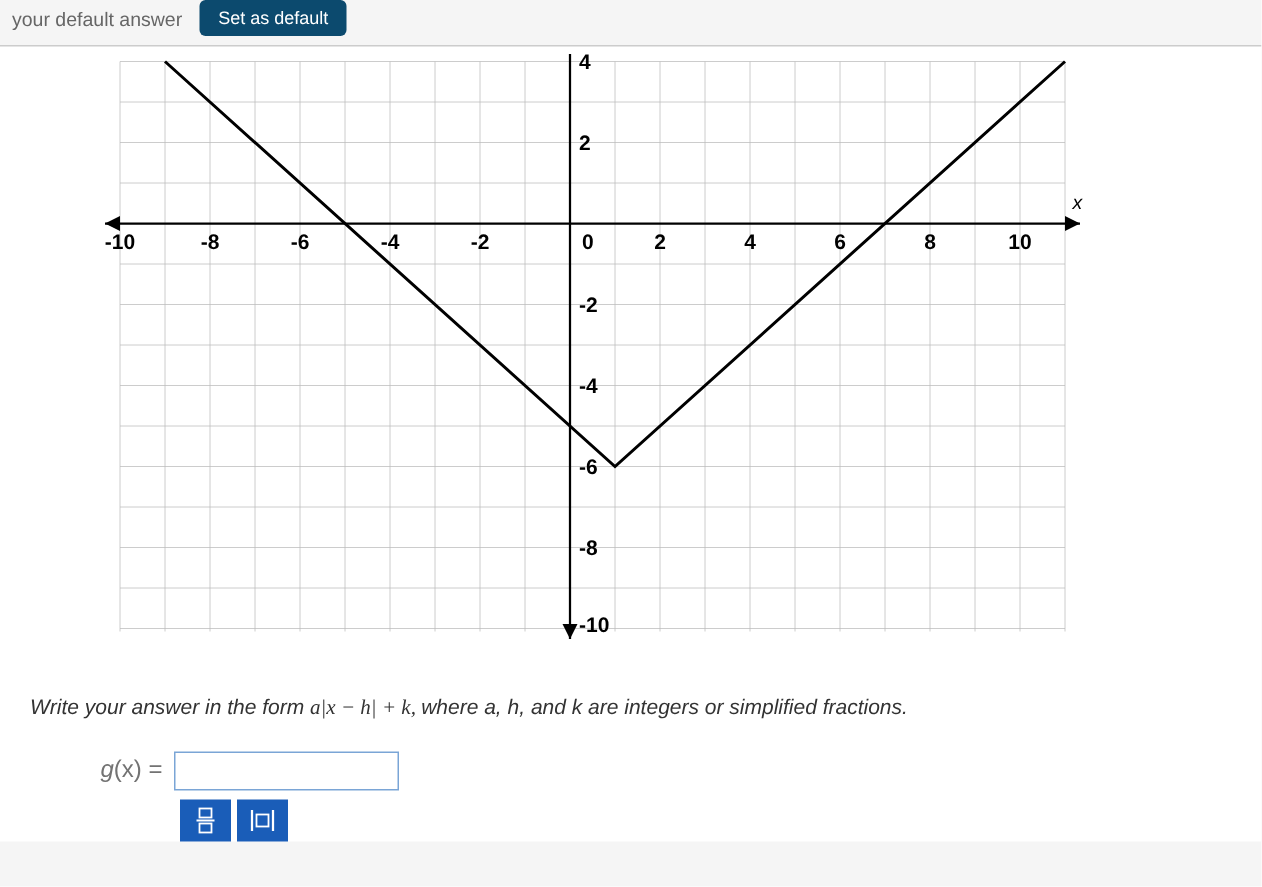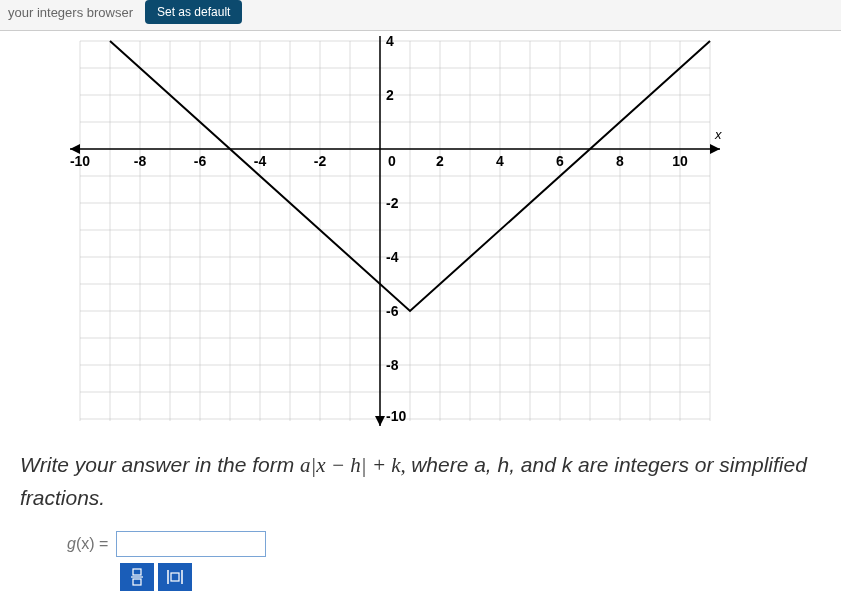--- a/index.html
+++ b/index.html
@@ -34,22 +34,22 @@
       border-top: 1px solid #ccc;
       padding: 0 20px;
     }
     .chart-container {
       margin-left: 40px;
       margin-top: 0;
     }
     .instruction {
       font-style: italic;
       color: #333;
-      font-size: 21px;
-      margin: 18px 0 8px 0;
+      font-size: 14px;
+      margin: 30px 0 8px 0;
       line-height: 1.5;
     }
     .answer-row {
       display: flex;
       align-items: center;
       gap: 8px;
       margin-left: 25px;
       margin-top: 18px;
     }
     .gx-label {
@@ -82,21 +82,21 @@
       display: flex;
       align-items: center;
       justify-content: center;
     }
     svg { display: block; }
   </style>
 </head>
 <body>
 
 <div class="top-bar">
-  <span class="browser-text">your integers browser</span>
+  <span class="browser-text">your default answer</span>
   <button class="set-default-btn">Set as default</button>
 </div>
 
 <div class="content-area">
   <div class="chart-container">
     <svg width="680" height="400" viewBox="0 0 680 400">
 
       <g stroke="#bbb" stroke-width="0.5">
 
         <line x1="20" y1="10" x2="20" y2="390"></line>

